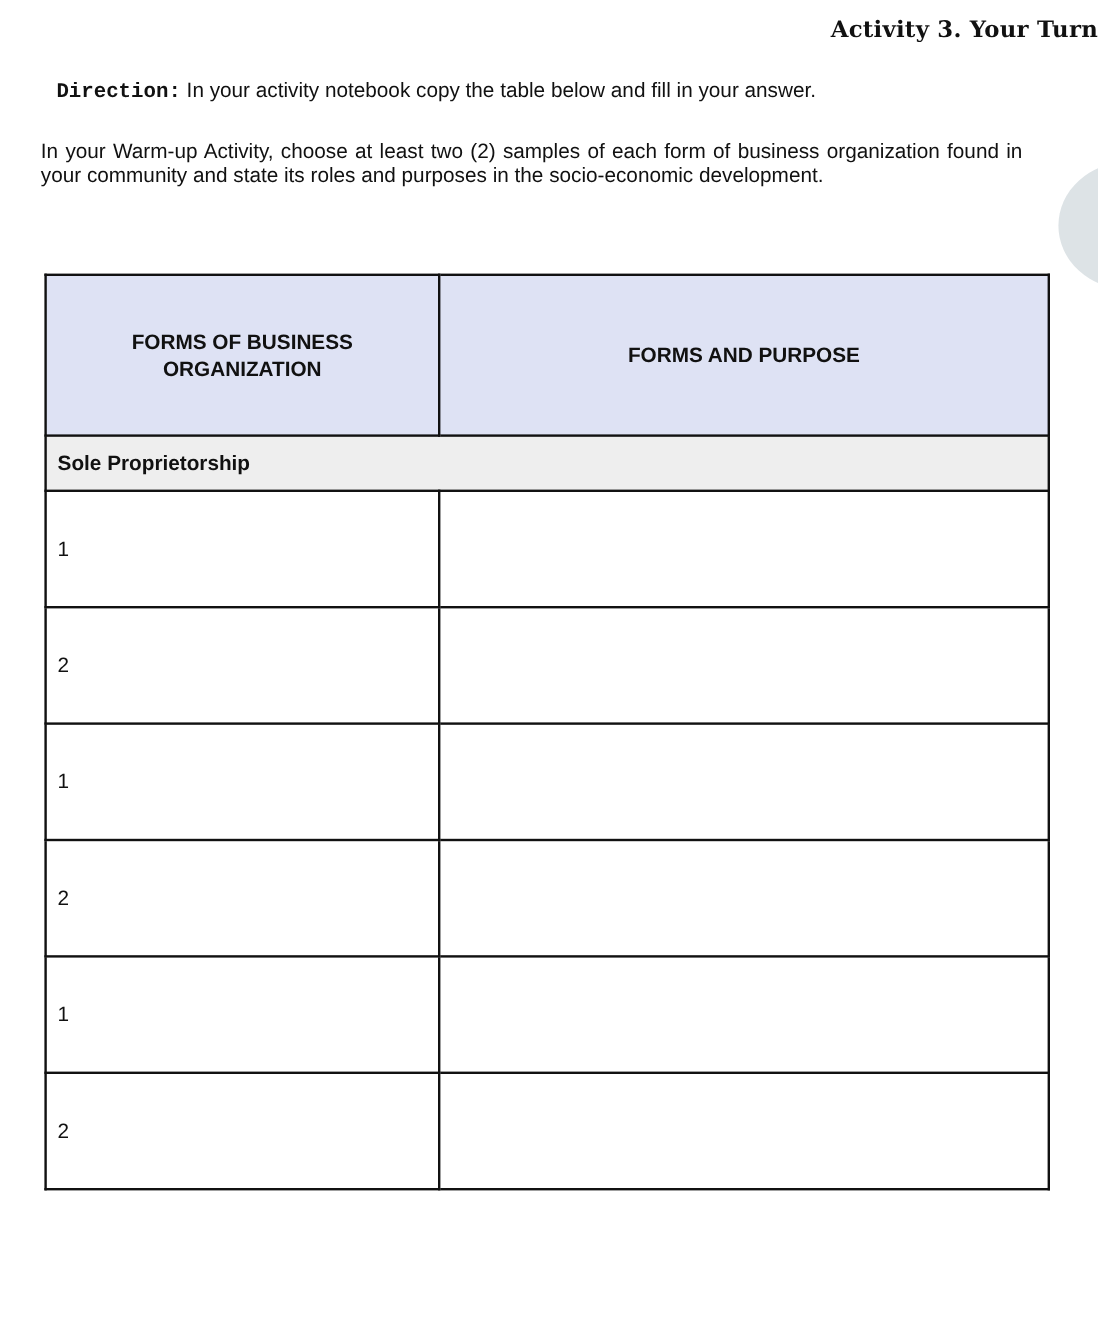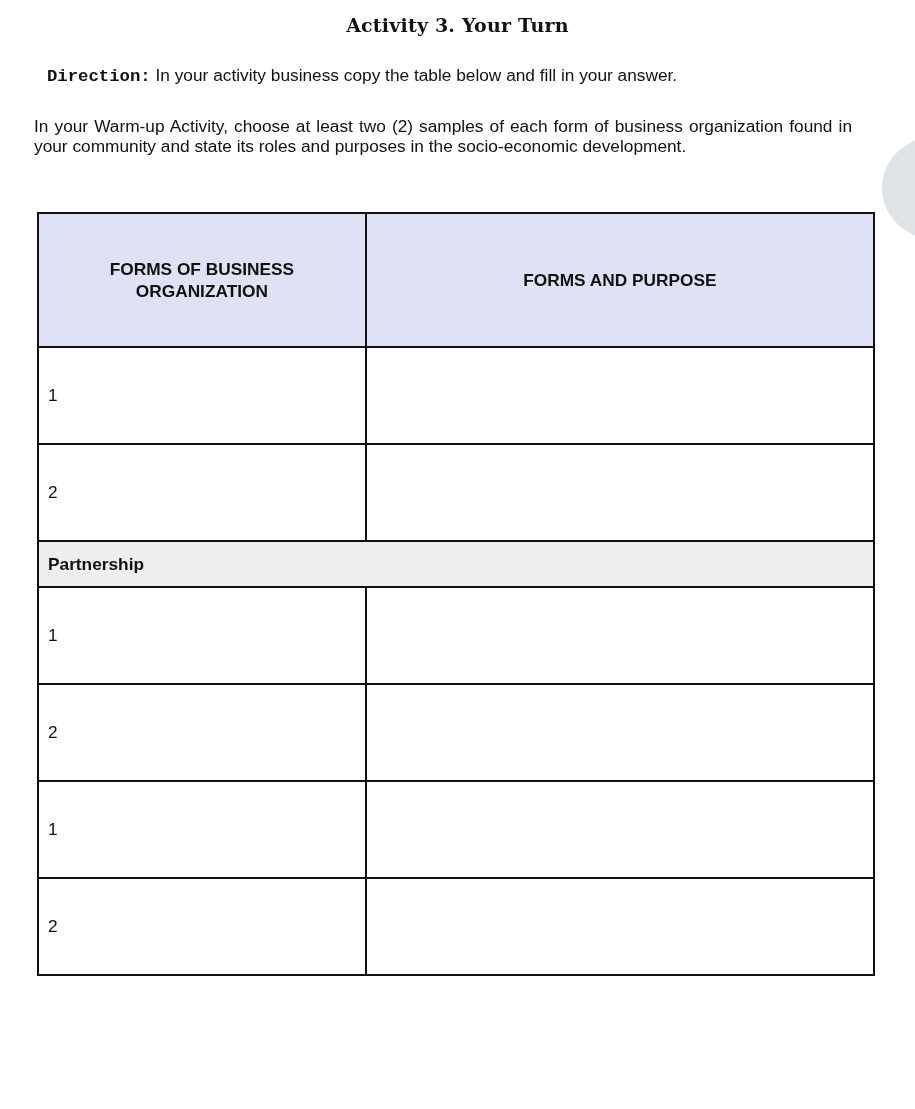--- a/index.html
+++ b/index.html
@@ -22,21 +22,21 @@
       width: 116px;
       height: 106px;
       border-radius: 50%;
       background: #dde3e6;
     }
     .title {
       position: absolute;
       left: 0;
       width: 915px;
       top: 14px;
-      text-align: center;
+      text-align: right;
       font-family: "DejaVu Serif", serif;
       font-weight: bold;
       font-size: 19px;
       letter-spacing: 0.2px;
       color: #111;
     }
     .direction {
       position: absolute;
       left: 47px;
       top: 65px;
@@ -50,21 +50,21 @@
       left: 34px;
       top: 116px;
       width: 818px;
       font-size: 17.3px;
       line-height: 20px;
       text-align: justify;
     }
     .tbl {
       position: absolute;
       left: 37px;
-      top: 212px;
+      top: 228px;
       width: 838px;
       border-collapse: collapse;
       table-layout: fixed;
       border: 2px solid #111;
     }
     .tbl td, .tbl th {
       border: 2px solid #111;
       padding: 0;
     }
     .tbl .col1 { width: 327px; }
@@ -98,47 +98,47 @@
     }
     .num td.c1 { padding-left: 9px; }
   </style>
 </head>
 <body>
 
 <div class="deco-circle"></div>
 
 <div class="title">Activity 3. Your Turn</div>
 
-<div class="direction"><b>Direction:</b><span> In your activity business copy the table below and fill in your answer.</span></div>
+<div class="direction"><b>Direction:</b><span> In your activity notebook copy the table below and fill in your answer.</span></div>
 
 <div class="instructions">In your Warm-up Activity, choose at least two (2) samples of each form of business organization found in your community and state its roles and purposes in the socio-economic development.</div>
 
 <table class="tbl">
   <colgroup>
     <col class="col1">
     <col class="col2">
   </colgroup>
   <tbody>
       <tr class="hdr">
     <th class="c1">FORMS OF BUSINESS ORGANIZATION</th>
     <th class="c2">FORMS AND PURPOSE</th>
   </tr>
 
+  <tr class="section">
+    <td colspan="2">Sole Proprietorship</td>
+  </tr>
   <tr class="num">
     <td class="c1">1</td>
     <td class="c2"></td>
   </tr>
   <tr class="num">
     <td class="c1">2</td>
     <td class="c2"></td>
   </tr>
 
-  <tr class="section">
-    <td colspan="2">Partnership</td>
-  </tr>
   <tr class="num">
     <td class="c1">1</td>
     <td class="c2"></td>
   </tr>
   <tr class="num">
     <td class="c1">2</td>
     <td class="c2"></td>
   </tr>
 
   <tr class="num">

